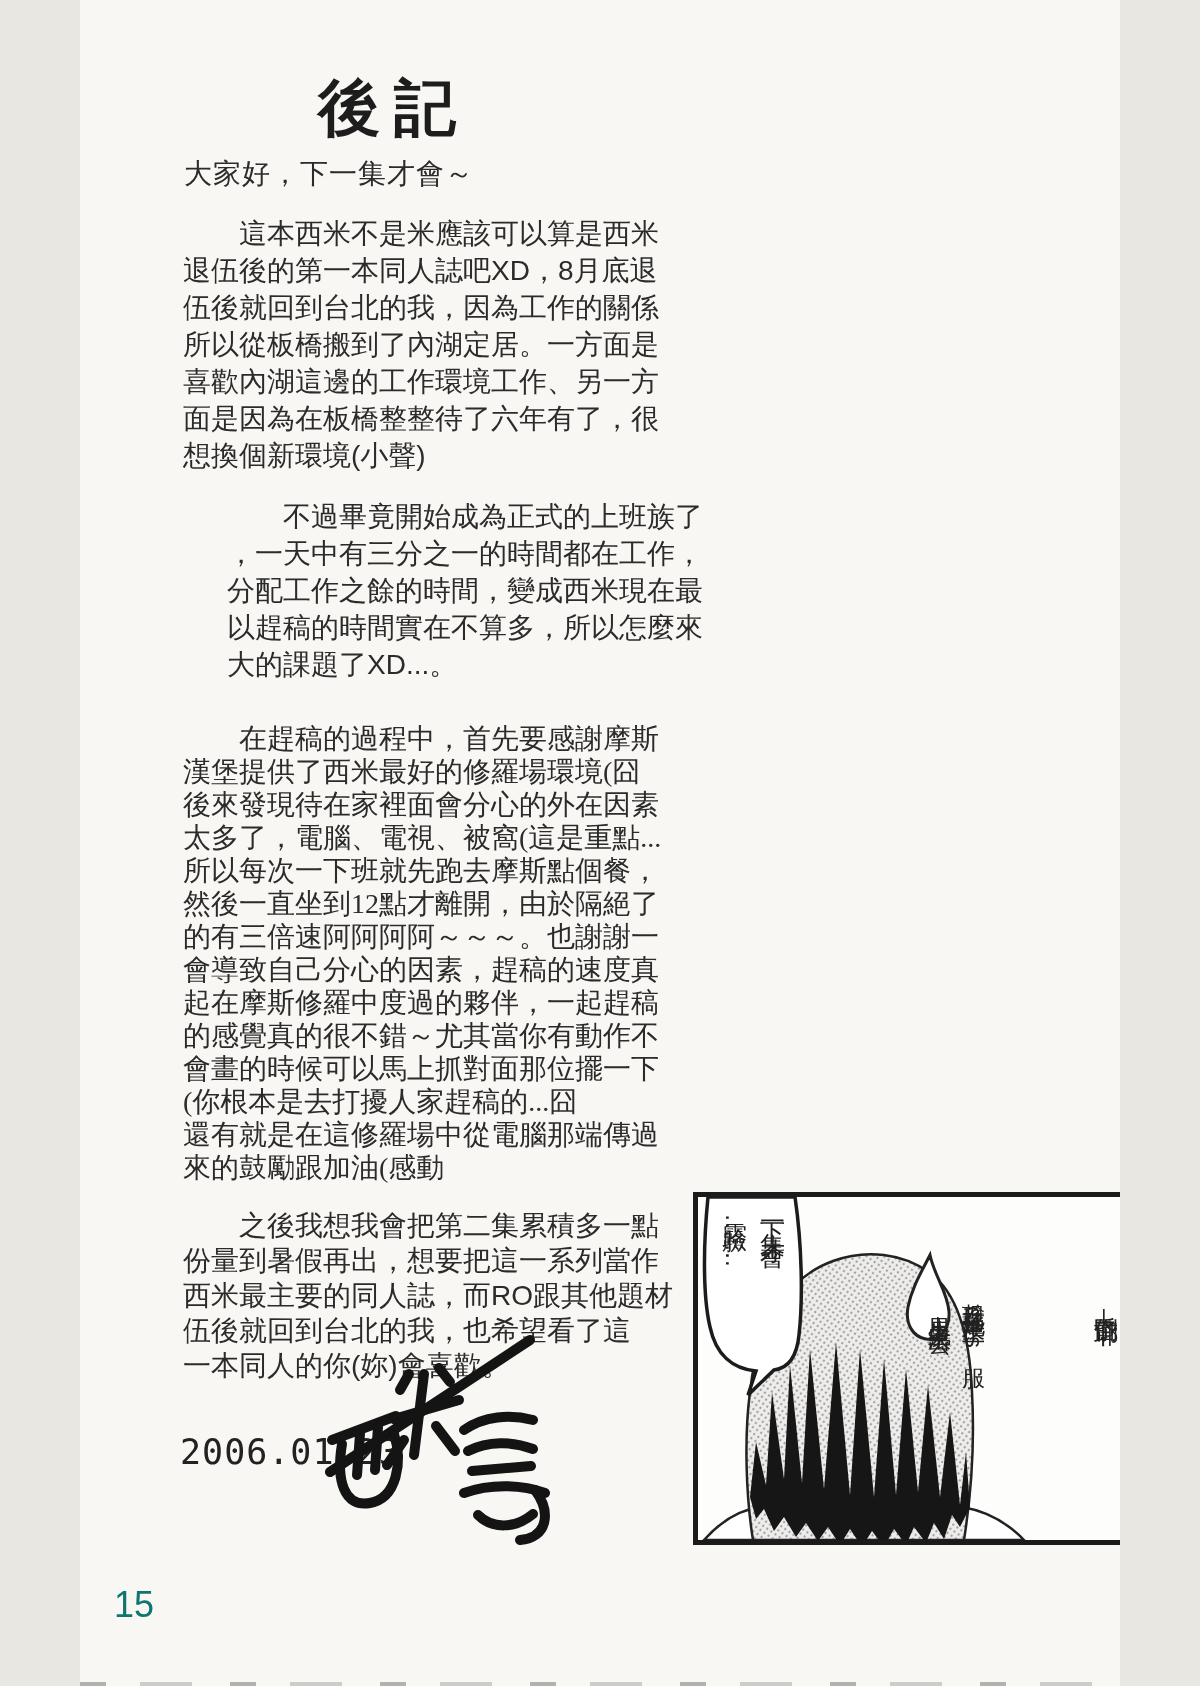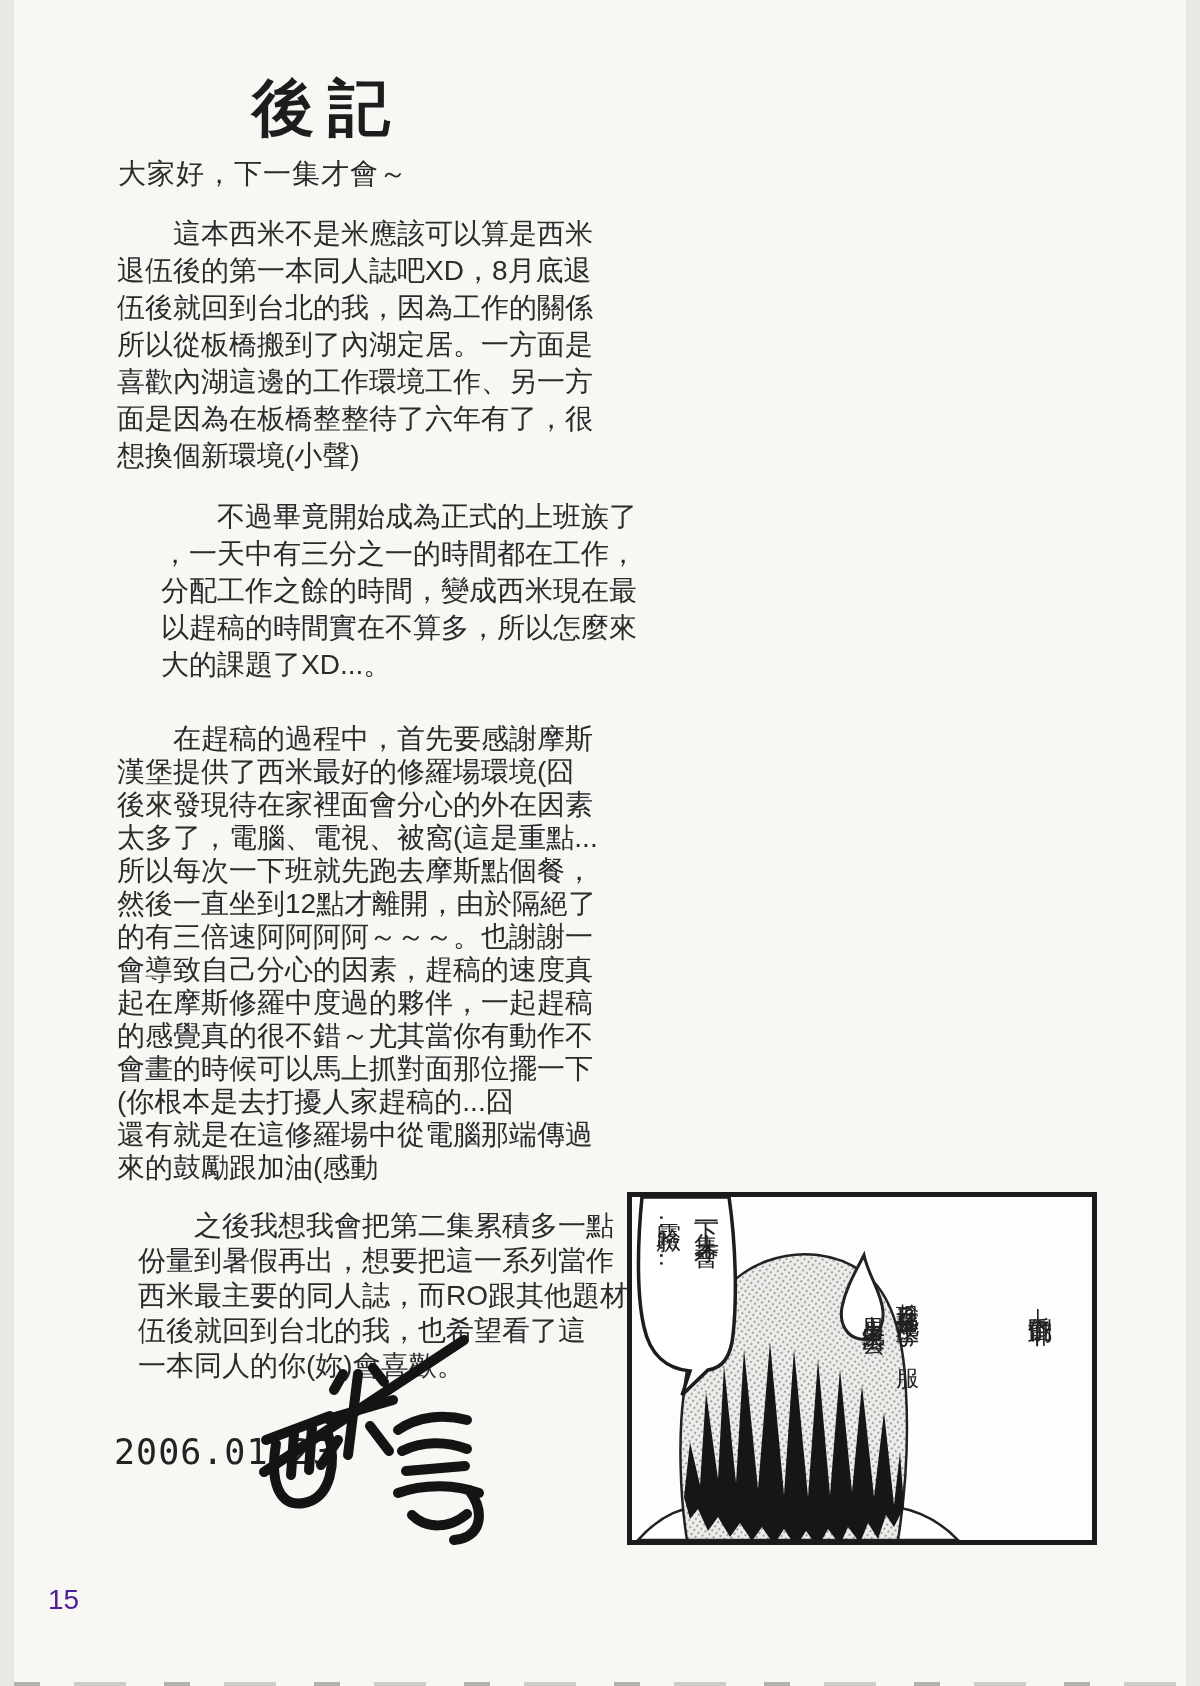--- a/index.html
+++ b/index.html
@@ -1,42 +1,42 @@
 <!DOCTYPE html>
 <html><head>
 <meta charset="utf-8">
 <style>
   html,body{margin:0;padding:0;background:#e9e7e2;}
   .page{
-    position:relative; width:1172px; height:1686px; margin:0 auto;
+    position:relative; width:1040px; height:1686px; margin:0 auto;
     background:#f8f7f4; overflow:hidden; color:#2b2b2b;
     font-family:"Liberation Sans","DejaVu Sans",sans-serif;
   }
   .title{
     position:absolute; left:238px; top:66px; margin:0;
     font-family:"DejaVu Serif","Liberation Serif",serif;
     font-weight:bold; font-size:62px; letter-spacing:14px; color:#1d1d1d;
   }
   .greeting{
     position:absolute; left:104px; top:155px;
     font-size:28px; letter-spacing:1px;
   }
   .para{position:absolute; left:103px; width:492px; font-size:28px; letter-spacing:0px;}
   .para .line{white-space:pre;}
   .p1{top:215px; line-height:37px;}
   .p2{top:498px; line-height:37px;margin-left:44px;}
-  .p3{top:722px; line-height:33px;}
-  .p4{top:1208px; line-height:35px;margin-left:21px;}
+  .p3{top:722px; line-height:33px;font-family:Liberation Serif, serif;}
+  .p4{top:1208px; line-height:35px;}
   .date{
     position:absolute; left:100px; top:1432px;
     font-family:"DejaVu Sans Mono","Liberation Mono",monospace;
     font-size:35px; letter-spacing:1px; color:#222;
   }
   .signature{position:absolute; left:232px; top:1322px;}
-  .pagenum{position:absolute; left:34px; top:1584px; font-size:28px; color:#4c1d95;}
+  .pagenum{position:absolute; left:34px; top:1584px; font-size:36px; color:#0f766e;}
 
   
   .panel{
     position:absolute; left:613px; top:1192px;
     width:460px; height:343px; border:5px solid #1b1b1b; background:#fdfdfc;
   }
   .panel-art{position:absolute; left:0; top:0;}
   .bubble-text{
     position:absolute; left:10px; top:6px; height:170px; width:84px;
     writing-mode:vertical-rl; font-size:25px; line-height:38px;

